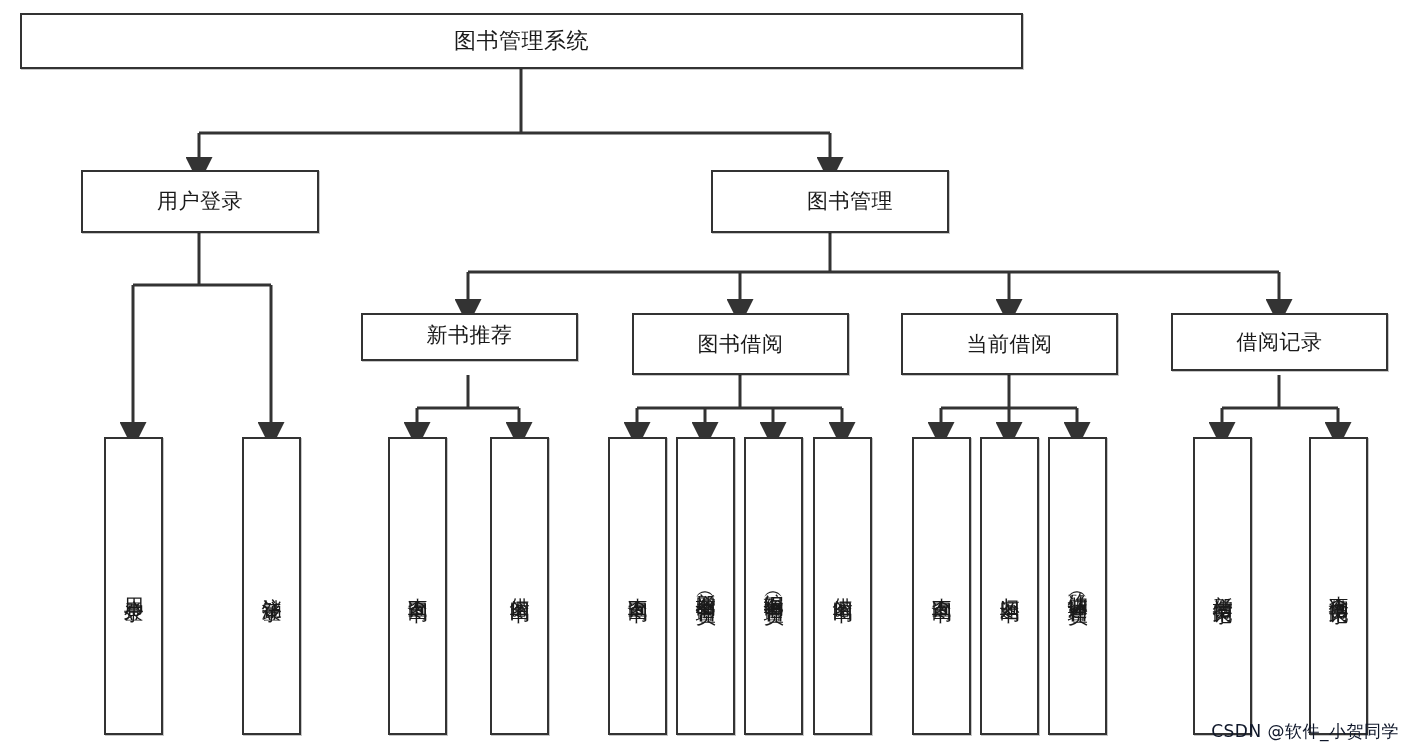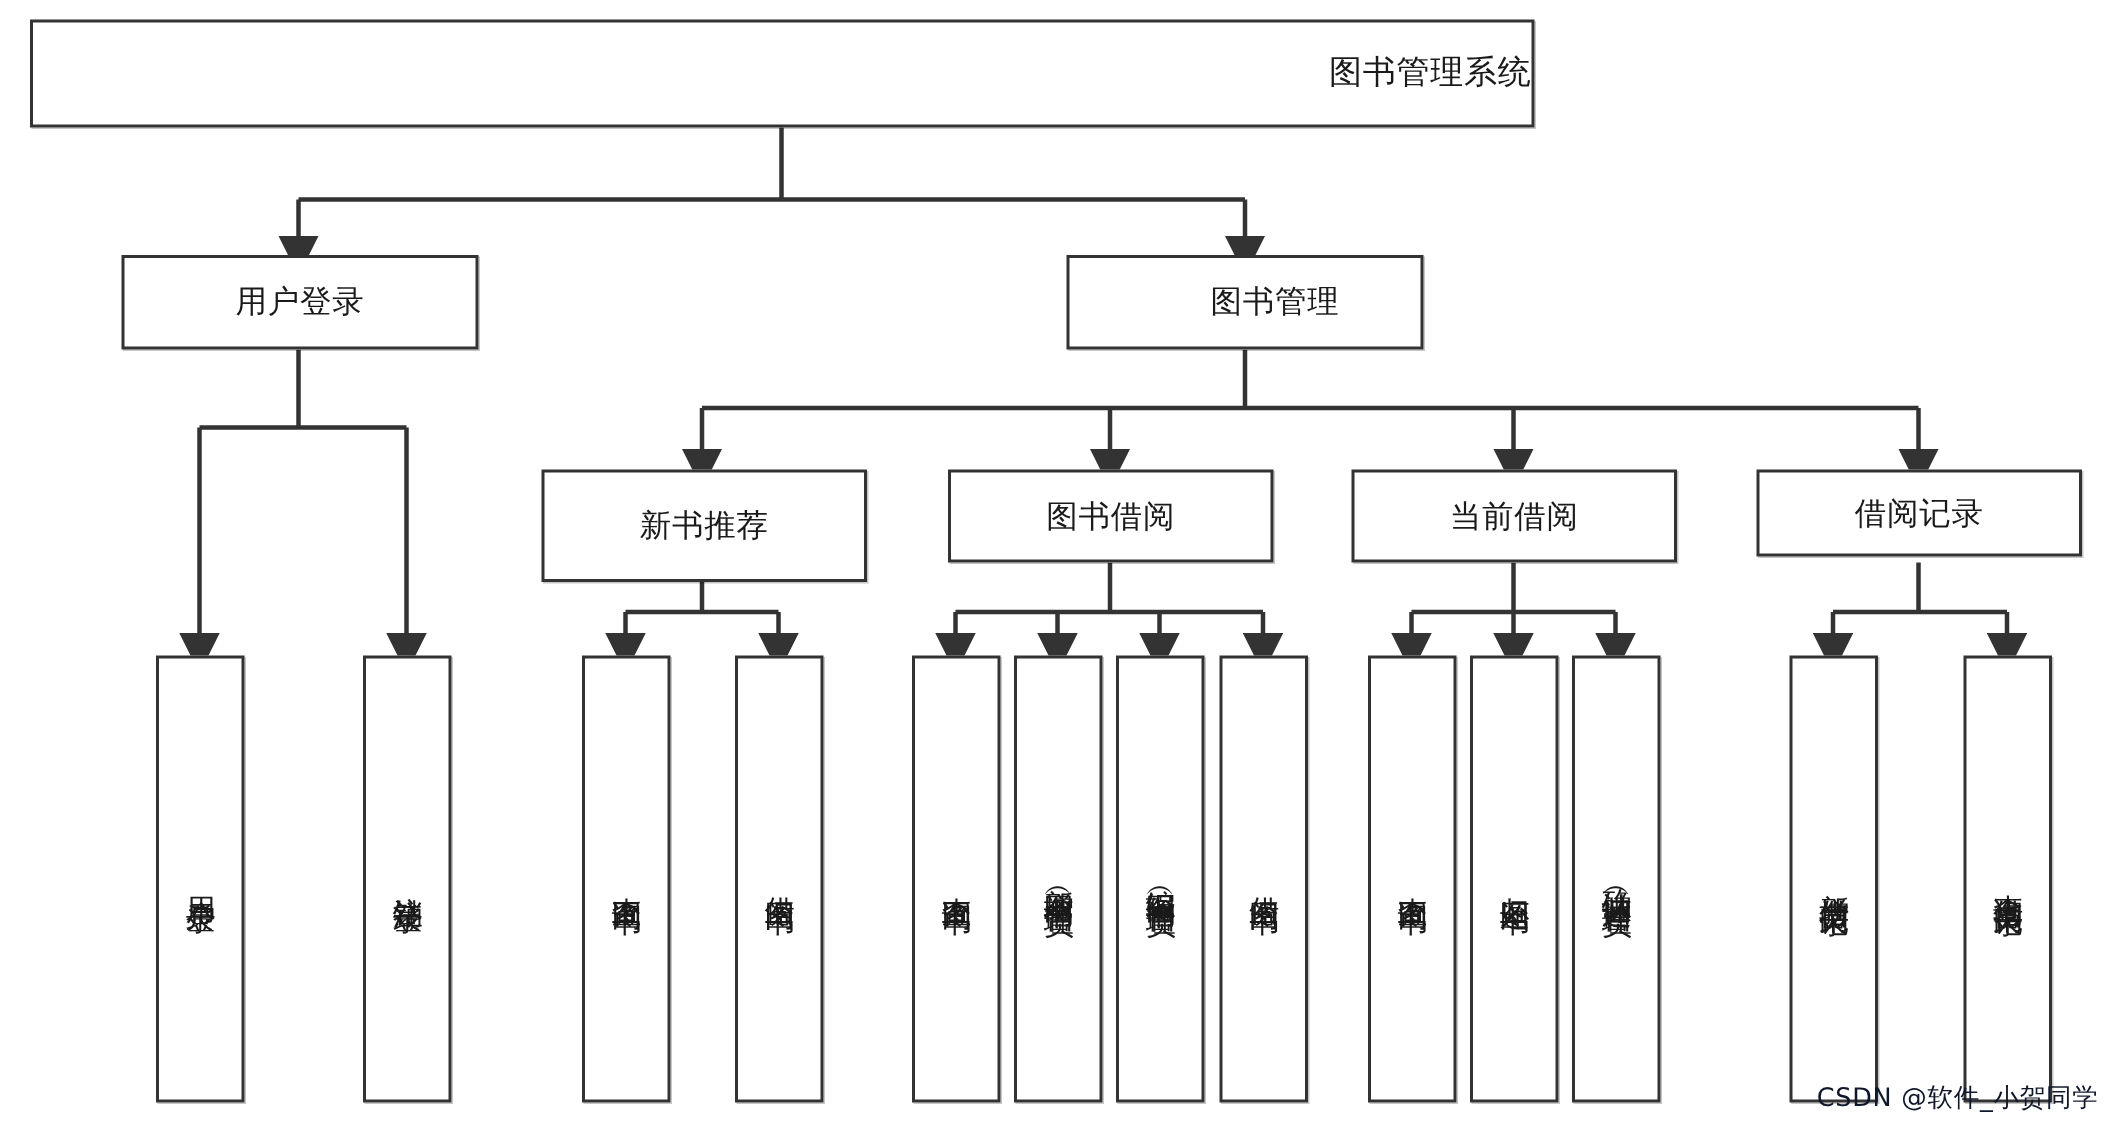--- a/index.html
+++ b/index.html
@@ -118,33 +118,33 @@
       <path d="M1009,408 L1009,425" marker-end="url(#arrow)"></path>
       <path d="M1077,408 L1077,425" marker-end="url(#arrow)"></path>
 
       <path d="M1279,375 L1279,408"></path>
       <path d="M1222,408 L1338,408"></path>
       <path d="M1222,408 L1222,425" marker-end="url(#arrow)"></path>
       <path d="M1338,408 L1338,425" marker-end="url(#arrow)"></path>
     </g>
   </svg>
 
-  <div class="node root" style="left:20px; top:13px; width:1003px; height:72px;justify-content:flex-end;">
+  <div class="node root" style="left:20px; top:13px; width:1003px; height:56px;">
     <span class="label">图书管理系统</span>
   </div>
 
   <div class="node" style="left:81px; top:170px; width:238px; height:63px;">
     <span class="label">用户登录</span>
   </div>
 
   <div class="node" style="left:711px; top:170px; width:238px; height:63px;padding-left:40px;">
     <span class="label">图书管理</span>
   </div>
 
-  <div class="node" style="left:361px; top:313px; width:217px; height:75px;">
+  <div class="node" style="left:361px; top:313px; width:217px; height:48px;font-family:Liberation Mono, monospace;">
     <span class="label">新书推荐</span>
   </div>
 
   <div class="node" style="left:901px; top:313px; width:217px; height:62px;">
     <span class="label">当前借阅</span>
   </div>
 
   <div class="node" style="left:632px; top:313px; width:217px; height:62px;">
     <span class="label">图书借阅</span>
   </div>

